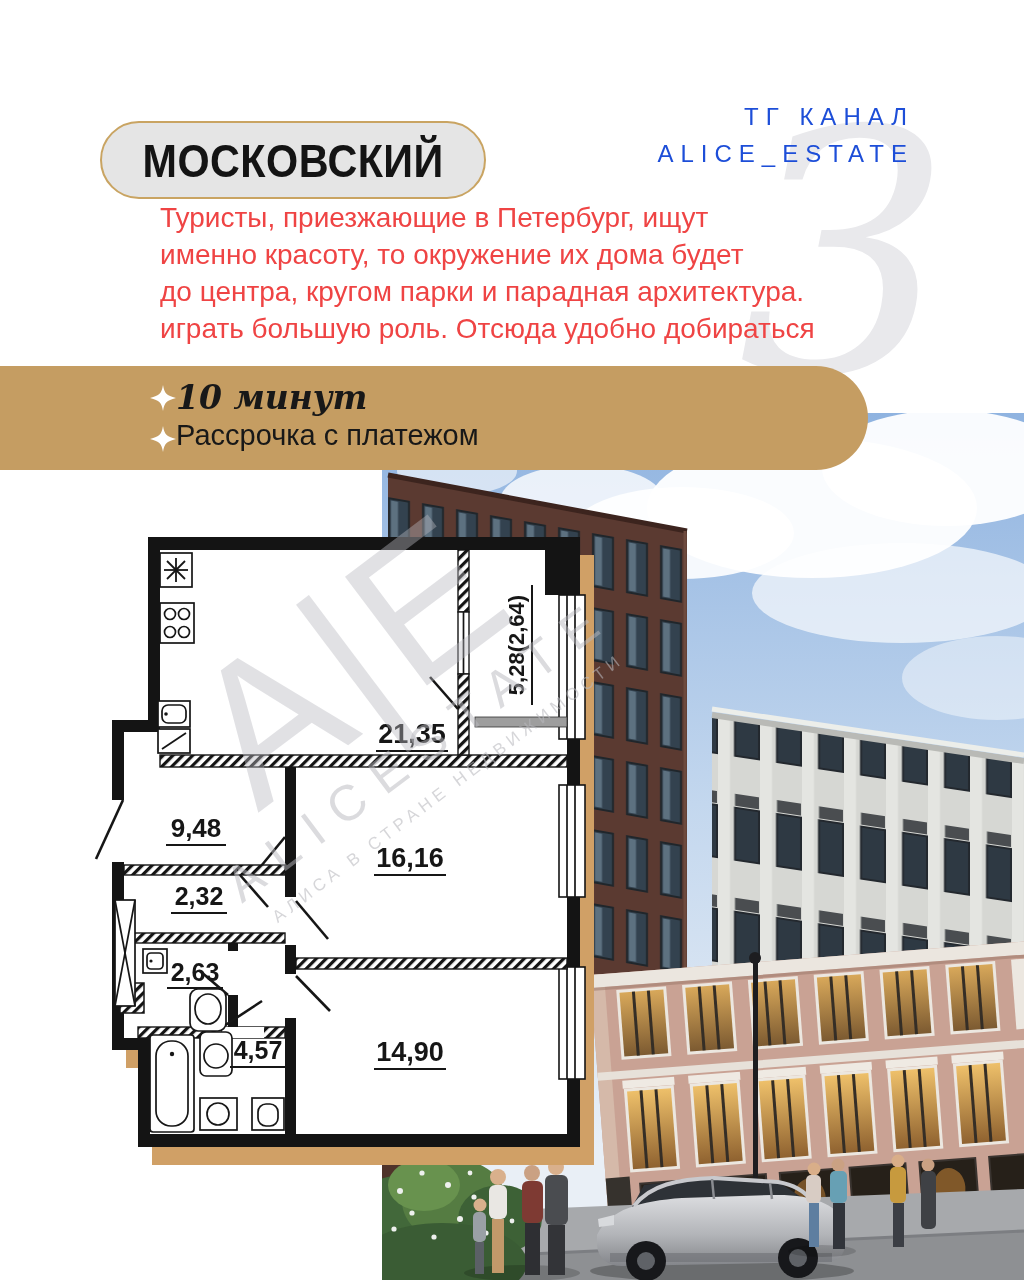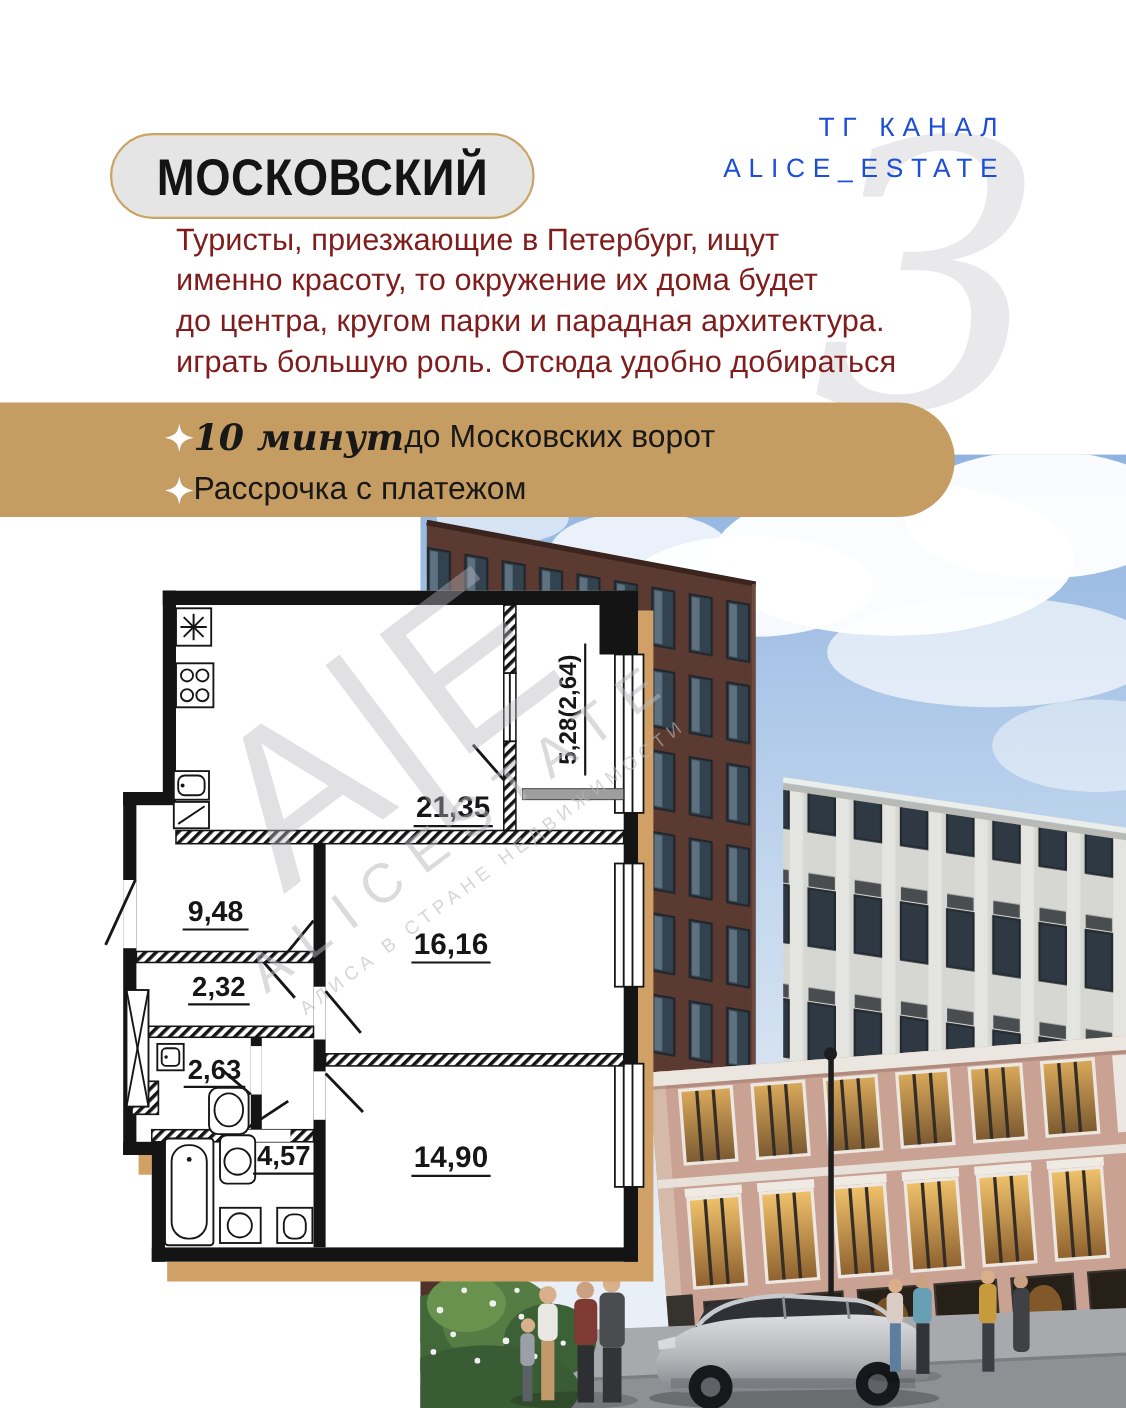--- a/index.html
+++ b/index.html
@@ -22,28 +22,28 @@
 
   
   .badge{left:100px;top:97px;width:382px;height:74px;border:2.5px solid #c9a462;border-radius:40px;
          background:#e5e5e5;display:flex;align-items:center;justify-content:center;z-index:5;margin-top:24px;}
   .badge span{font-size:47px;font-weight:bold;color:#141414;display:inline-block;
               transform:scaleX(.88);letter-spacing:0.5px;white-space:nowrap;}
   .channel{right:110px;top:98px;text-align:right;font-size:24px;letter-spacing:7px;
            color:#1d4ed8;line-height:37px;z-index:5;}
   .numeral{left:738px;top:112px;font-family:"DejaVu Serif", serif;font-style:italic;
            font-size:336px;line-height:.85;color:#e9e9ec;z-index:1;}
-  .intro{left:160px;top:199px;width:720px;font-size:28px;line-height:37px;color:#7f1d1d;z-index:2;}
+  .intro{left:160px;top:199px;width:720px;font-size:28px;line-height:37px;color:#ef4444;z-index:2;}
 
   
   .banner{left:0;top:366px;width:868px;height:104px;background:#c59d62;
           border-radius:0 54px 54px 0;z-index:6;}
   .b-row{position:absolute;left:150px;display:flex;align-items:center;gap:0;color:#181818;}
   .b-row1{top:12px;}
-  .b-row2{top:63px;}
+  .b-row2{top:53px;align-items:flex-end;}
   .b-em{font-family:"DejaVu Serif", serif;font-style:italic;font-weight:bold;font-size:33px;white-space:nowrap;}
   .b-txt{font-size:29px;white-space:nowrap;}
   .sparkle{width:26px;height:26px;flex:0 0 auto;}
 
   
   .w{fill:#141414;}
   .fx{fill:#ffffff;stroke:#161616;stroke-width:1.7;}
   .thin{stroke:#161616;stroke-width:1.7;fill:none;}
   .leaf{stroke:#161616;stroke-width:2.6;fill:none;}
   .lbl{font-family:"Liberation Sans", sans-serif;font-weight:bold;fill:#161616;}
@@ -453,21 +453,20 @@
   <div>до центра, кругом парки и парадная архитектура.</div>
   <div>играть большую роль. Отсюда удобно добираться</div>
 </div>
 
 <div class="abs banner">
   <div class="b-row b-row1">
     <svg class="sparkle" viewBox="0 0 24 24">
       <path d="M12 0 C13.4 8 15 9.6 24 12 C15 14.4 13.4 16 12 24 C10.6 16 9 14.4 0 12 C9 9.6 10.6 8 12 0 Z" fill="#ffffff"></path>
     </svg>
     <span class="b-em">10 минут</span>
-    <span class="b-txt">до Московских ворот</span>
   </div>
   <div class="b-row b-row2">
     <svg class="sparkle" viewBox="0 0 24 24">
       <path d="M12 0 C13.4 8 15 9.6 24 12 C15 14.4 13.4 16 12 24 C10.6 16 9 14.4 0 12 C9 9.6 10.6 8 12 0 Z" fill="#ffffff"></path>
     </svg>
     <span class="b-txt">Рассрочка с платежом</span>
   </div>
 </div>
 
 </body></html>

